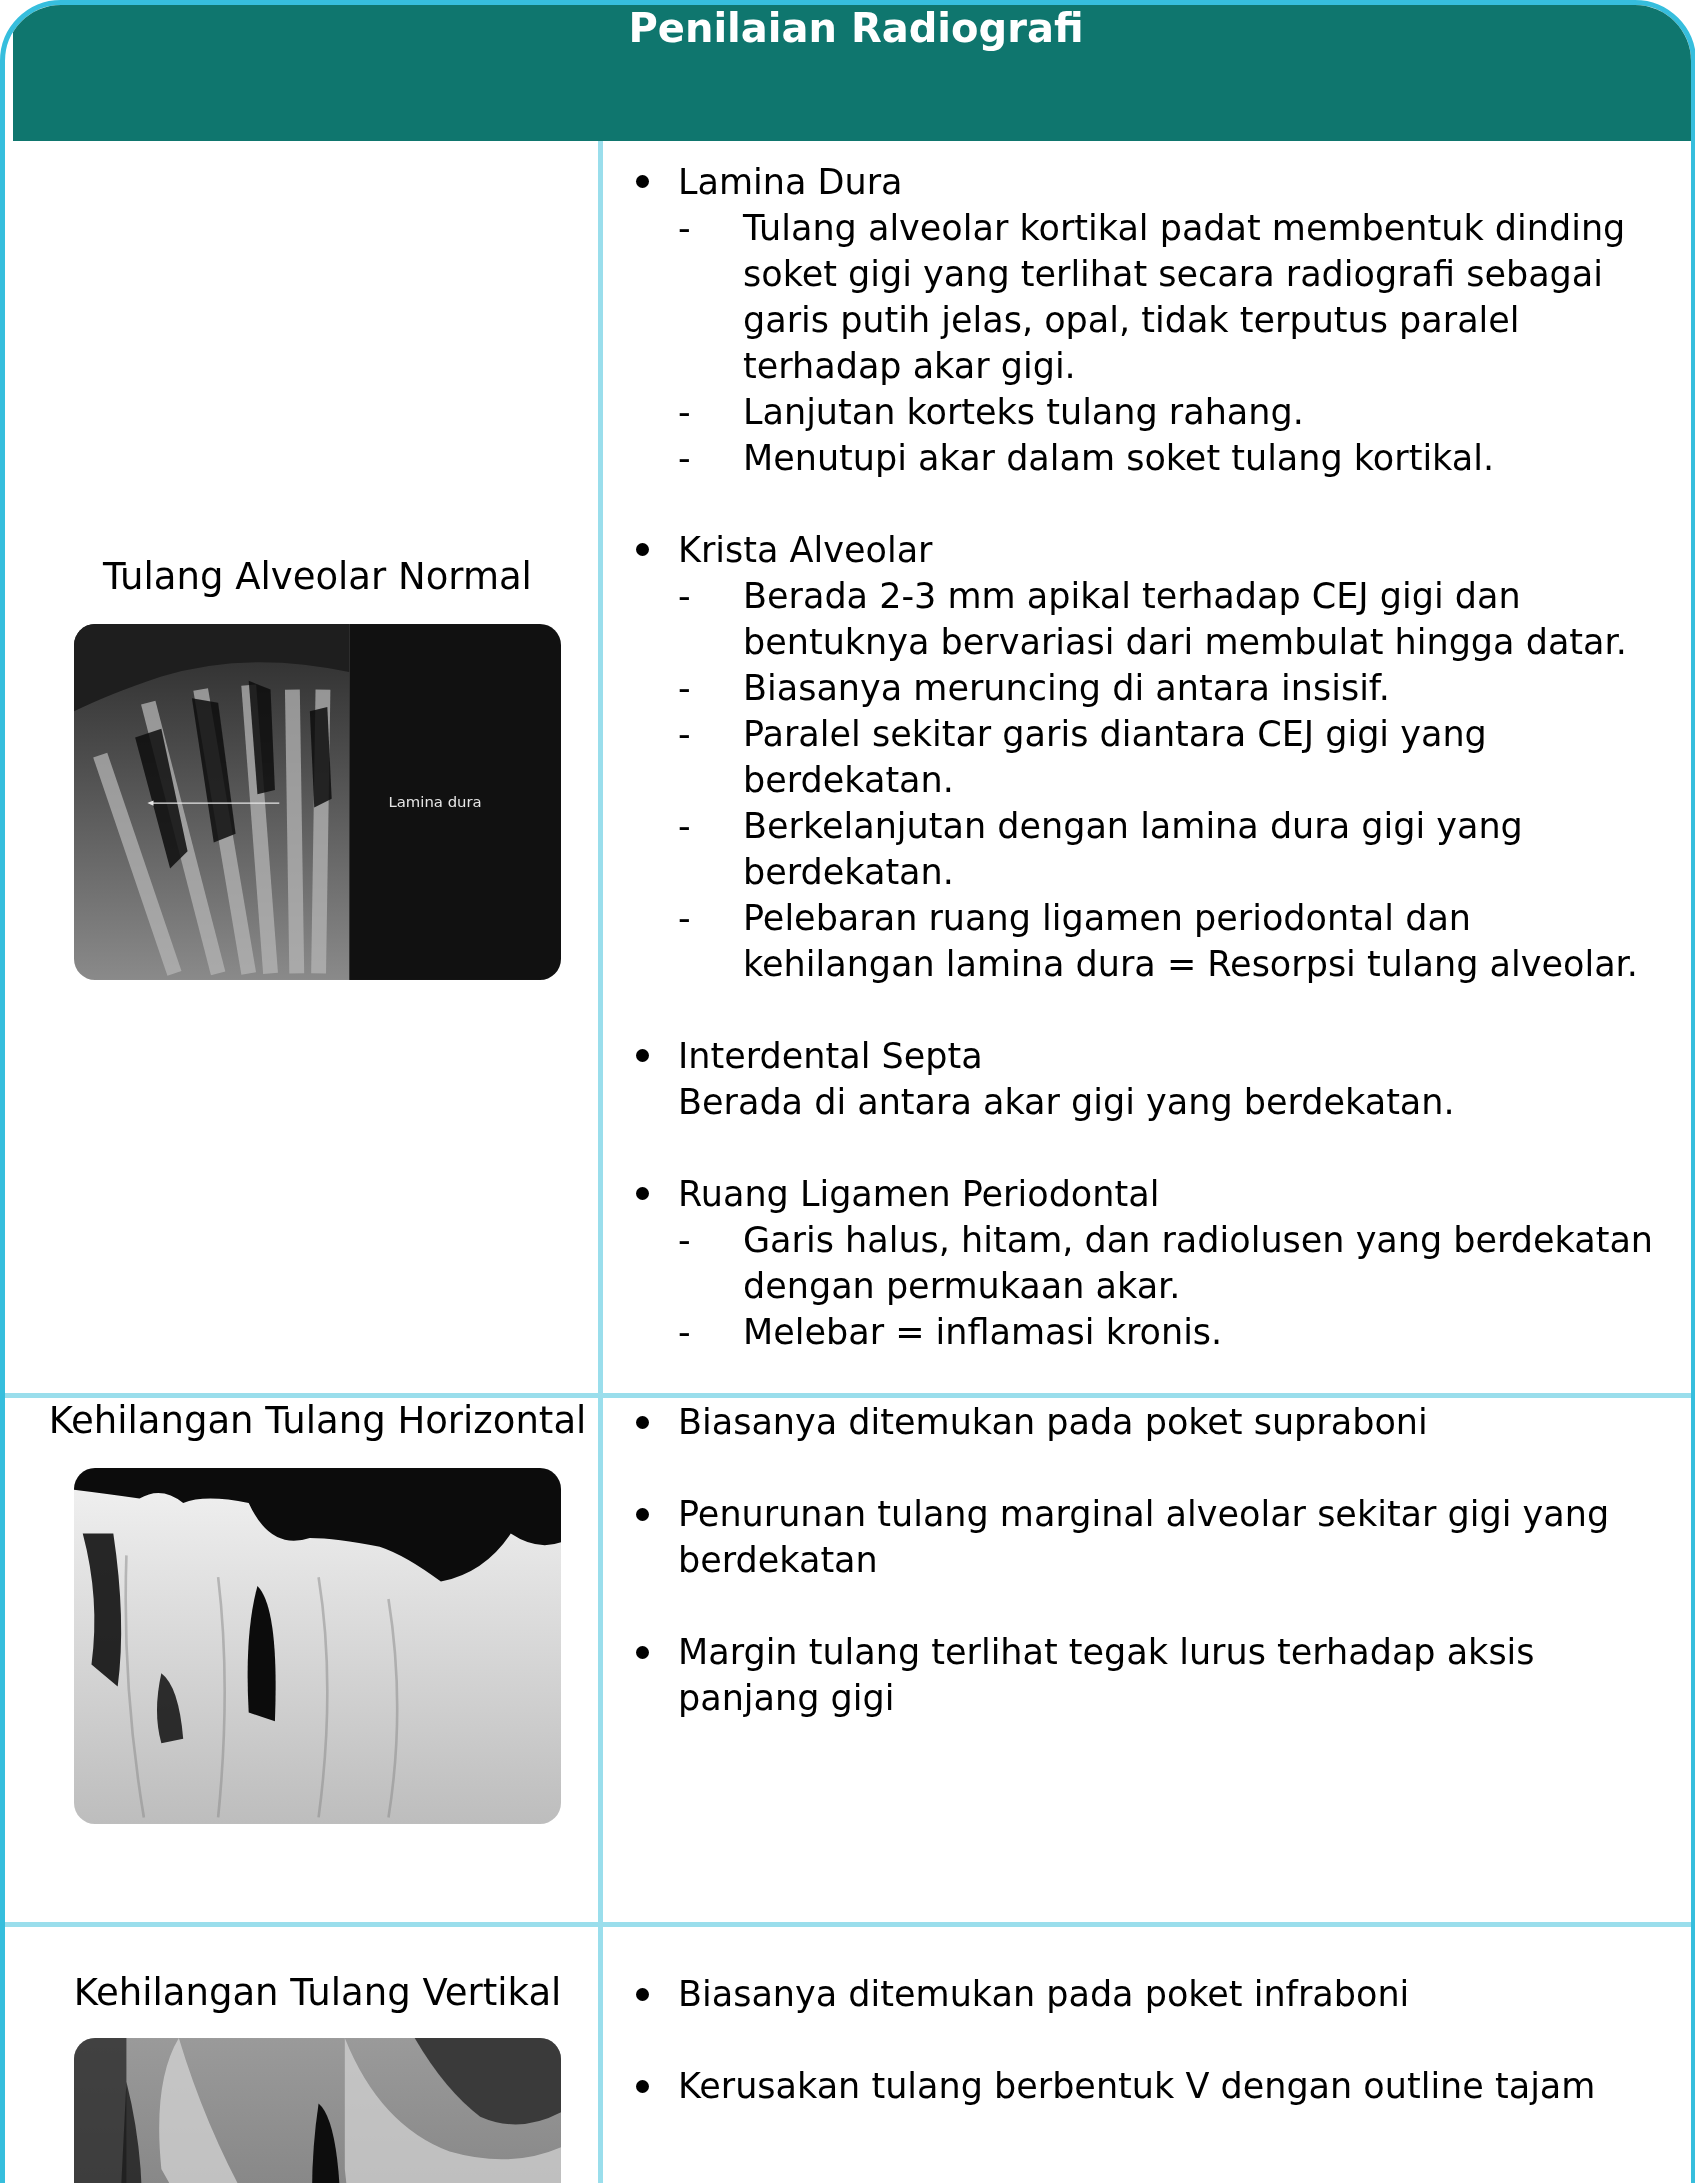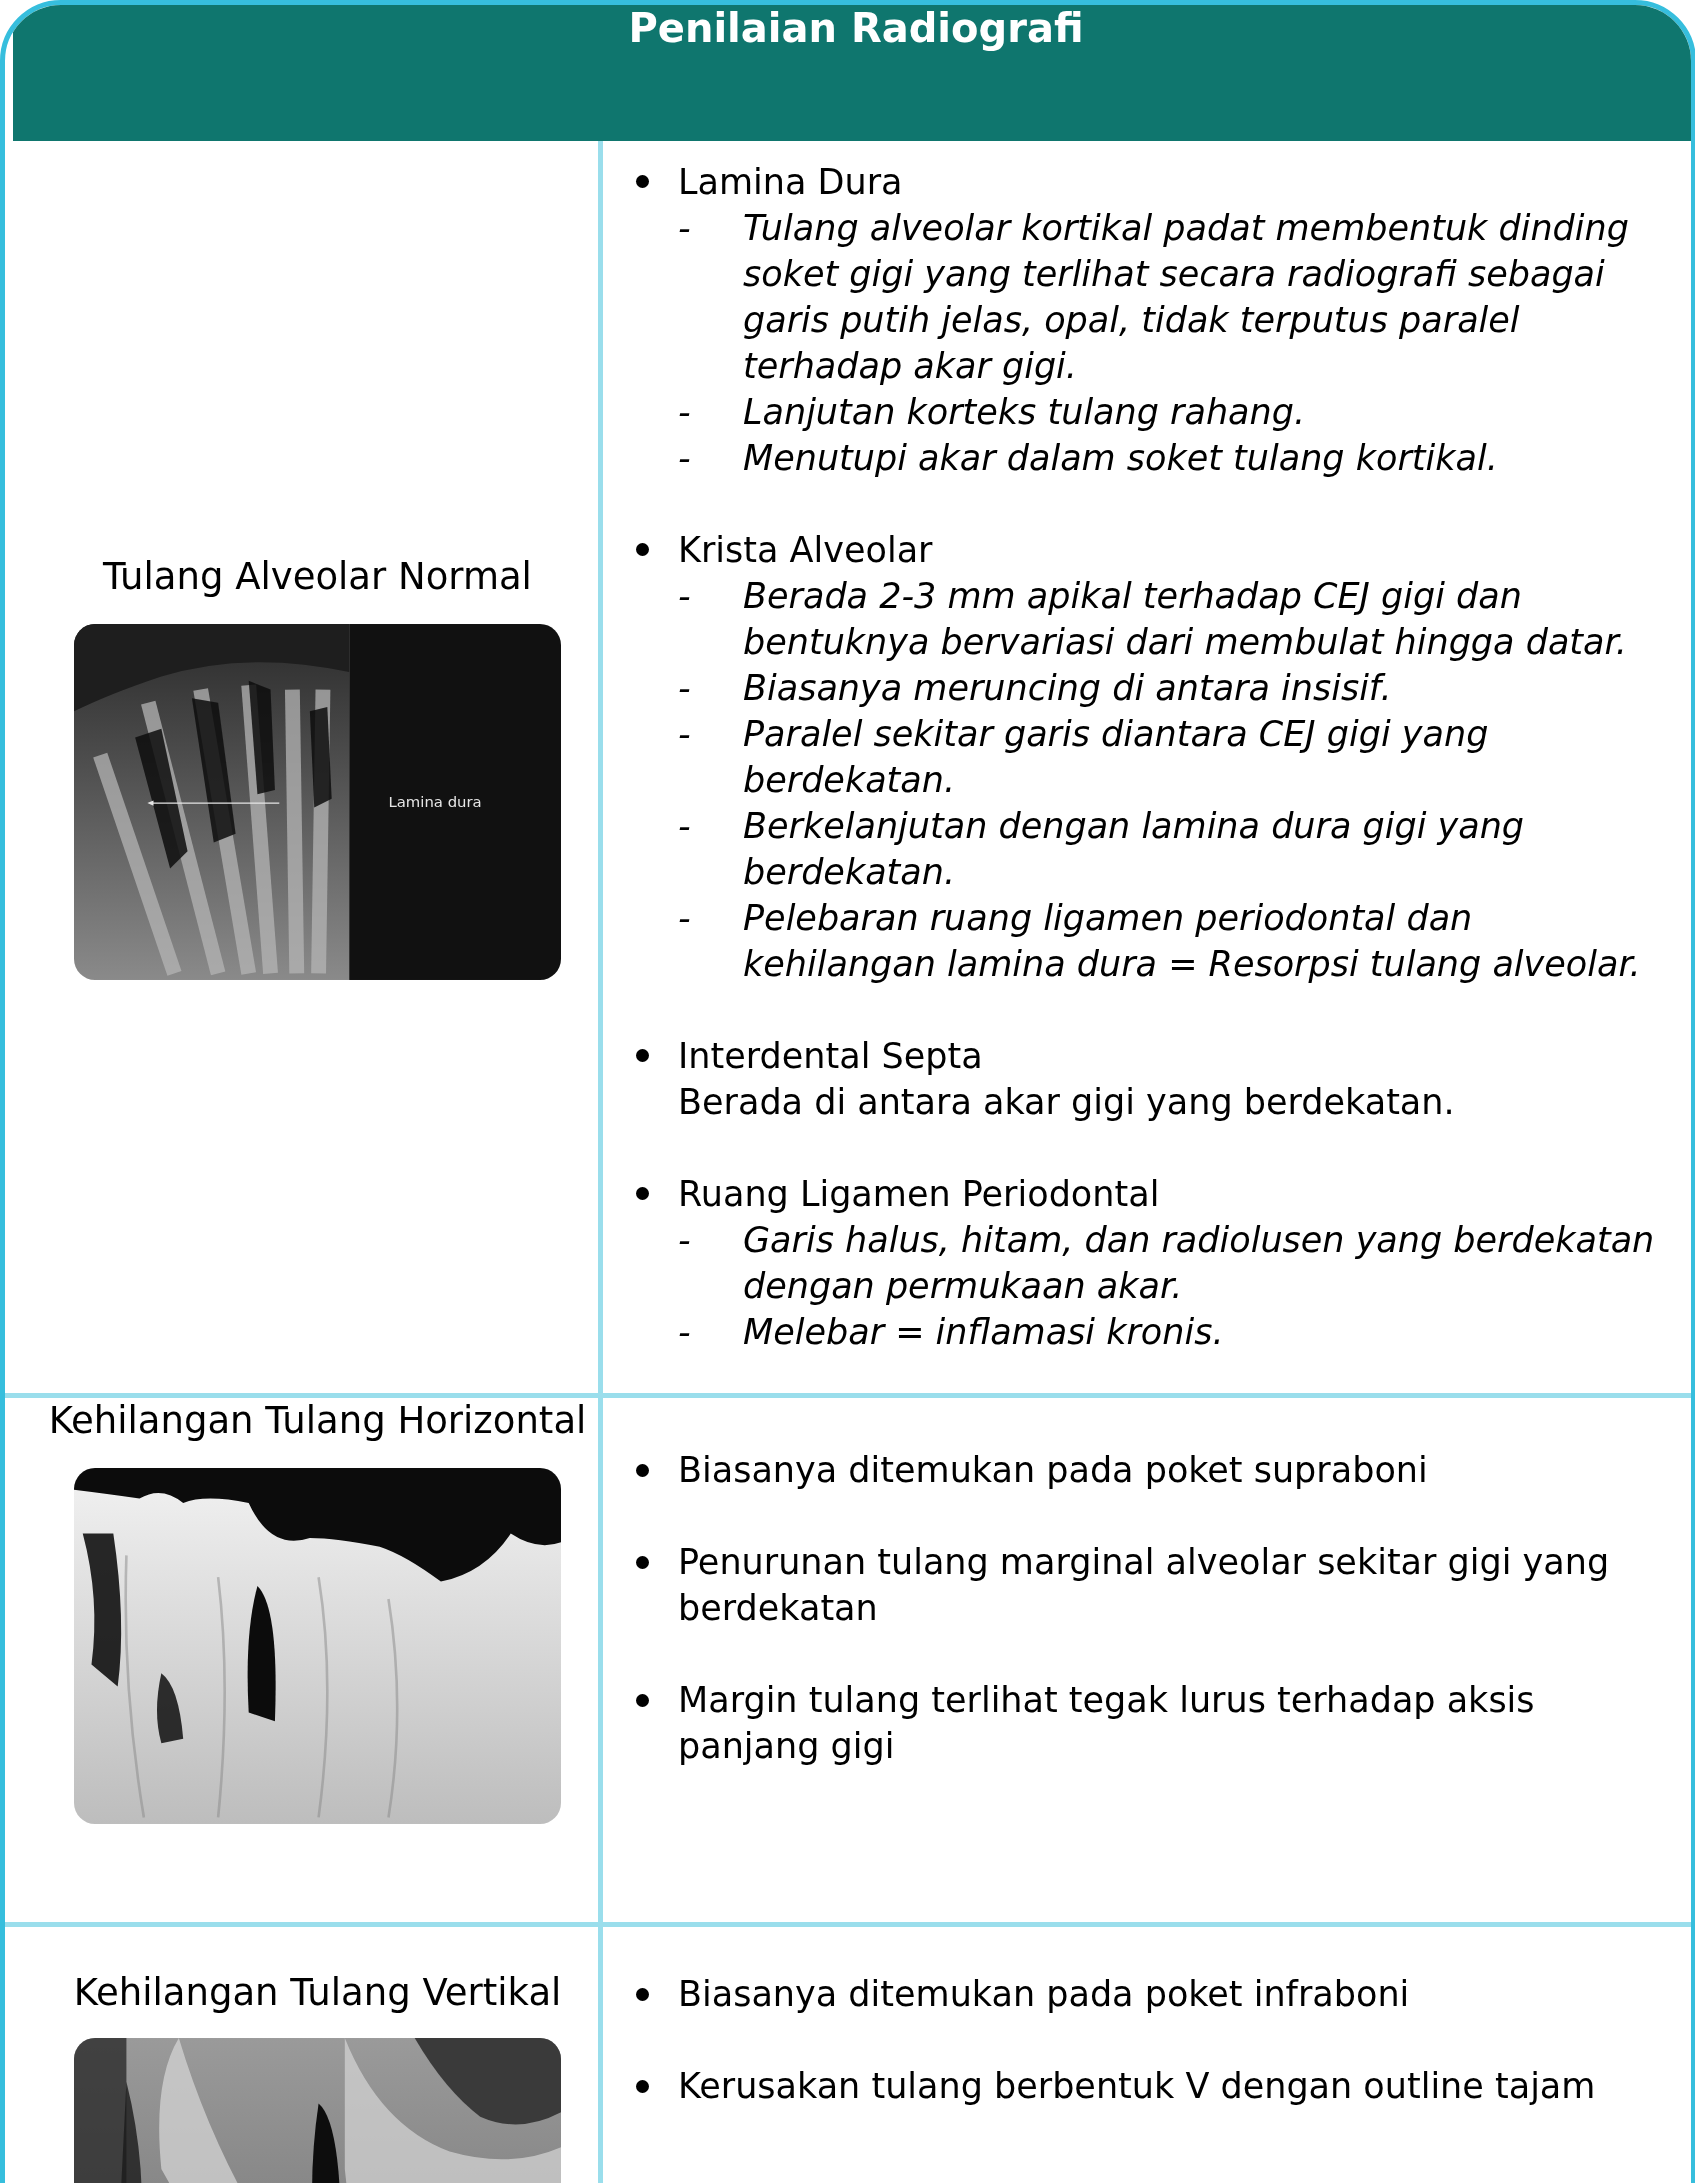--- a/index.html
+++ b/index.html
@@ -44,21 +44,21 @@
     .right-cell {
       position: absolute; left: 598px; top: 0; right: 0; height: 100%;
       box-sizing: border-box; padding: 0 35px 0 25px;
     }
     .bullets { list-style: none; margin: 0; padding: 0; font-size: 35px; line-height: 46px; }
     .bullet { position: relative; padding-left: 50px; }
     .bullet::before {
       content: ""; position: absolute; left: 7.9px; top: 16.6px; width: 13px; height: 13px; border-radius: 50%; background: #000;
     }
     .bullet + .bullet { margin-top: 46px; }
-    .sub { list-style: none; margin: 0; padding: 0; font-style: italic; }
+    .sub { list-style: none; margin: 0; padding: 0; }
     .sub li { position: relative; padding-left: 65px; }
     .sub li::before { content: "-"; position: absolute; left: 0; top: 0; }
     .bullet-note { display: block; }
     .top-align { padding-top: 17.5px; }
   </style>
 </head>
 <body>
 
 <div class="card">
   <div class="header">
@@ -158,21 +158,21 @@
             <path d="M200 470 Q240 500 250 620 L200 630 Q180 560 200 470 Z" fill="#1a1a1a" opacity="0.9"></path>
             <g stroke="#8a8a8a" stroke-width="6" fill="none" opacity="0.5">
               <path d="M120 200 Q110 500 160 800"></path>
               <path d="M330 250 Q360 500 330 800"></path>
               <path d="M560 250 Q600 500 560 800"></path>
               <path d="M720 300 Q760 550 720 800"></path>
             </g>
           </svg>
         </div>
       </div>
-      <div class="right-cell" style="padding-top:48px;border-radius:28px;">
+      <div class="right-cell" style="border-radius:28px;">
         <ul class="bullets">
           <li class="bullet">Biasanya ditemukan pada poket supraboni</li>
           <li class="bullet">Penurunan tulang marginal alveolar sekitar gigi yang berdekatan</li>
           <li class="bullet">Margin tulang terlihat tegak lurus terhadap aksis panjang gigi</li>
         </ul>
       </div>
     </div>
     <div class="row-divider" style="top:1781px;"></div>
 
     <div class="row" style="top:1786px; height:521px;">

